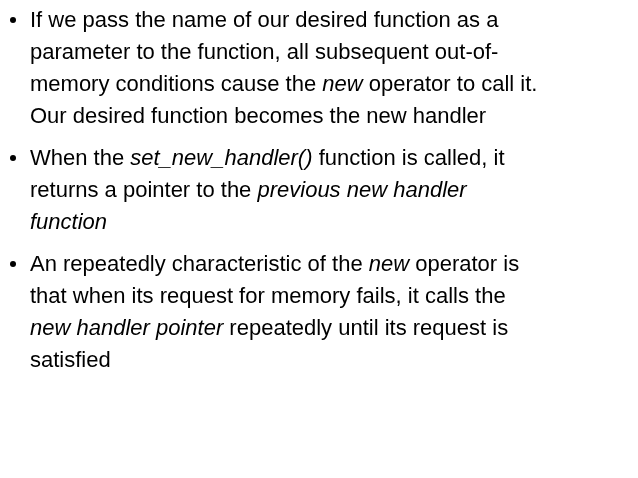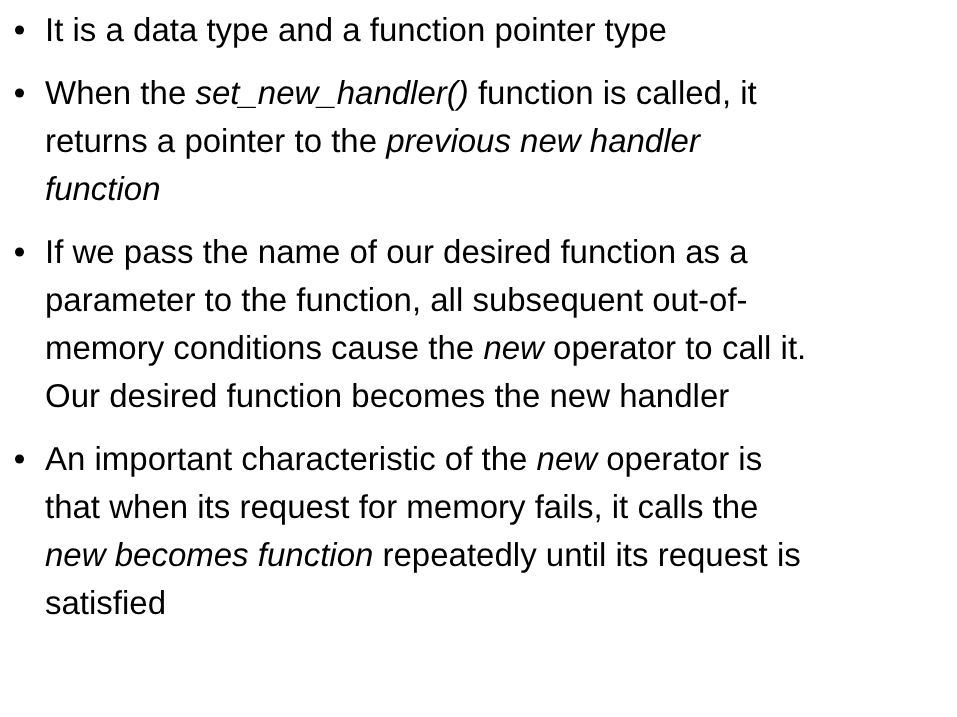--- a/index.html
+++ b/index.html
@@ -49,43 +49,39 @@
   .it {
     font-style: italic;
   }
 </style>
 </head>
 <body>
 
 <div class="slide">
   <ul class="bullet-list">
 
-    <li class="bullet-item">
-      <span class="dot"></span>
-      <div class="text"><span>It is a data type and a function pointer type</span></div>
-    </li>
 
-
-    <li class="bullet-item">
-      <span class="dot"></span>
-      <div class="text"><span>When the </span><span class="it">set_new_handler()</span><span> function is called, it
-returns a pointer to the </span><span class="it">previous new handler
-function</span></div>
-    </li>
 
     <li class="bullet-item">
       <span class="dot"></span>
       <div class="text"><span>If we pass the name of our desired function as a
 parameter to the function, all subsequent out-of-
 memory conditions cause the </span><span class="it">new</span><span> operator to call it.
 Our desired function becomes the new handler</span></div>
     </li>
 
     <li class="bullet-item">
       <span class="dot"></span>
-      <div class="text"><span>An important characteristic of the </span><span class="it">new</span><span> operator is
+      <div class="text"><span>When the </span><span class="it">set_new_handler()</span><span> function is called, it
+returns a pointer to the </span><span class="it">previous new handler
+function</span></div>
+    </li>
+
+    <li class="bullet-item">
+      <span class="dot"></span>
+      <div class="text"><span>An repeatedly characteristic of the </span><span class="it">new</span><span> operator is
 that when its request for memory fails, it calls the
-</span><span class="it">new becomes function</span><span> repeatedly until its request is
+</span><span class="it">new handler pointer</span><span> repeatedly until its request is
 satisfied</span></div>
     </li>
 
   </ul>
 </div>
 
 </body></html>

